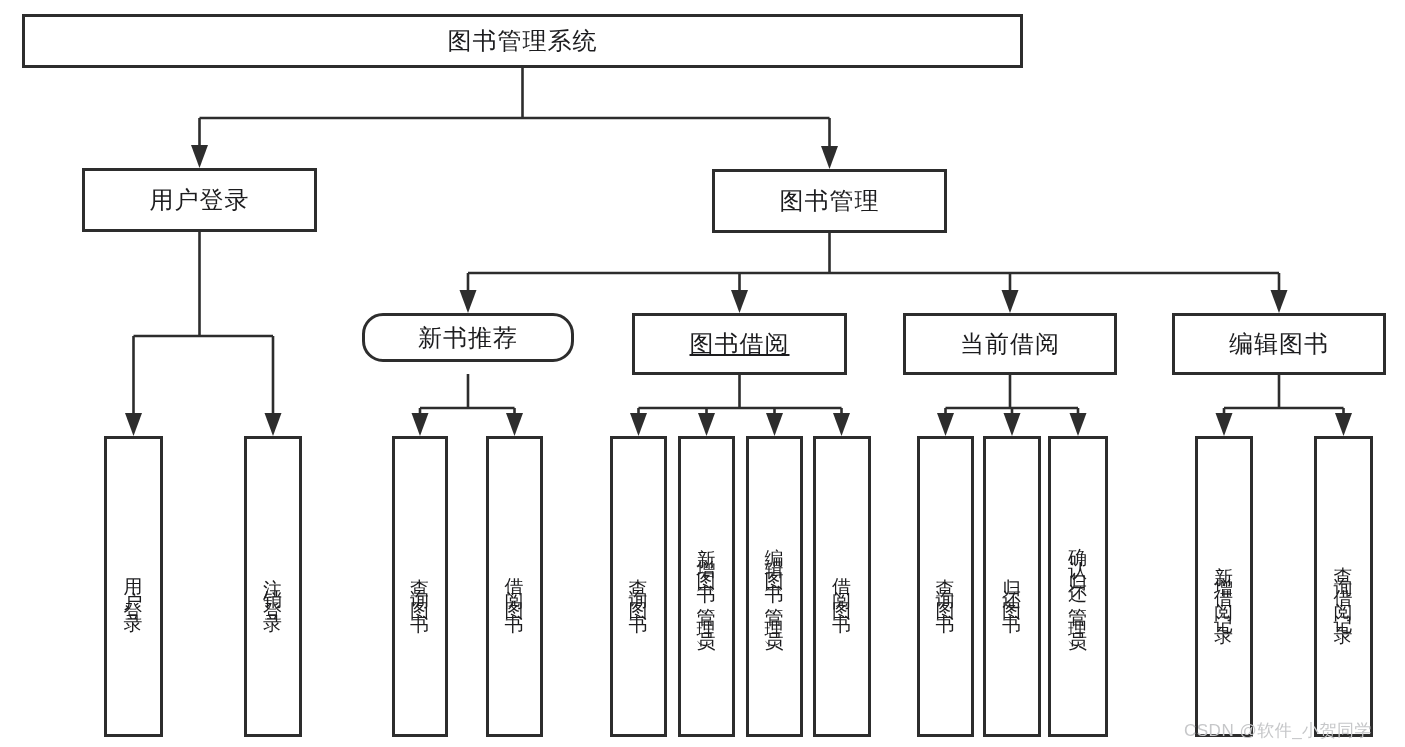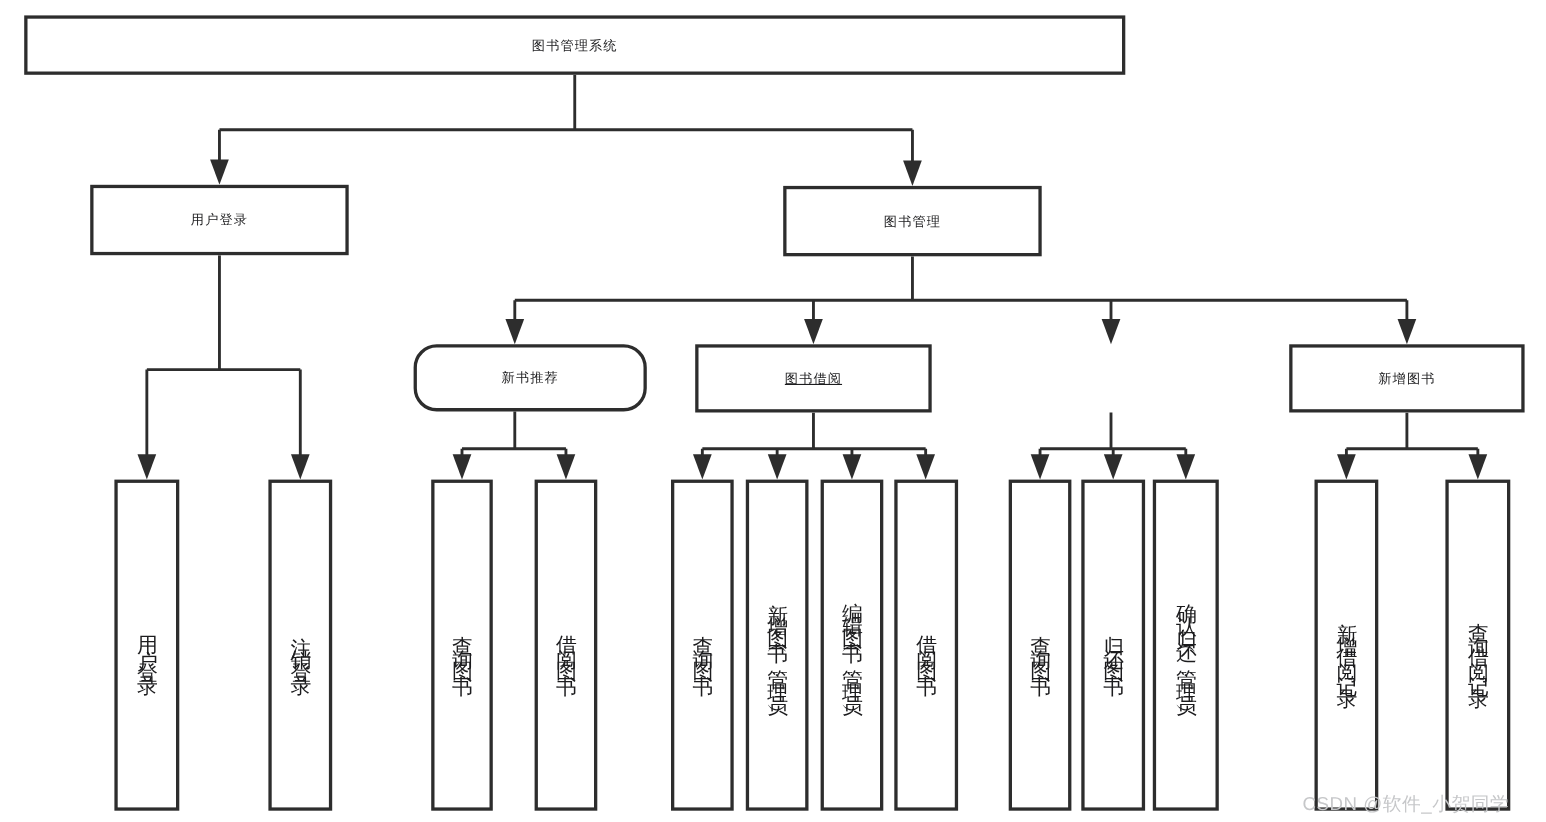--- a/index.html
+++ b/index.html
@@ -19,21 +19,21 @@
   }
   .node {
     position: absolute;
     box-sizing: border-box;
     border: 3px solid #2d2d2d;
     background: #ffffff;
     display: flex;
     align-items: center;
     justify-content: center;
     color: #1c1c1e;
-    font-size: 12px;
+    font-size: 24px;
     letter-spacing: 1px;
     white-space: nowrap;
   }
   .vnode {
     font-size: 19px;
   }
   .vnode .vtext {
     writing-mode: vertical-rl;
     text-orientation: mixed;
     letter-spacing: 12px;
@@ -92,28 +92,31 @@
     <span>图书管理系统</span>
   </div>
 
   <div class="node" style="left:82px; top:168px; width:235px; height:64px;">
     <span>用户登录</span>
   </div>
   <div class="node" style="left:712px; top:169px; width:235px; height:64px;text-align:center;">
     <span>图书管理</span>
   </div>
 
-  <div class="node" style="left:376px; top:313px; width:212px; height:61px;border-radius:21px;">
+  <div class="node" style="left:362px; top:313px; width:212px; height:49px;border-radius:21px;">
     <span>新书推荐</span>
   </div>
   <div class="node" style="left:632px; top:313px; width:215px; height:62px;text-decoration:underline;">
     <span>图书借阅</span>
   </div>
+  <div class="node" style="left:903px; top:313px; width:214px; height:62px;">
+    <span>当前借阅</span>
+  </div>
   <div class="node" style="left:1172px; top:313px; width:214px; height:62px;">
-    <span>新增图书</span>
+    <span>编辑图书</span>
   </div>
 
   <div class="node vnode" style="left:104px; top:436px; width:59px; height:301px;">
     <span class="vtext">用户登录</span>
   </div>
   <div class="node vnode" style="left:244px; top:436px; width:58px; height:301px;">
     <span class="vtext">注销登录</span>
   </div>
 
   <div class="node vnode" style="left:392px; top:436px; width:56px; height:301px;">

